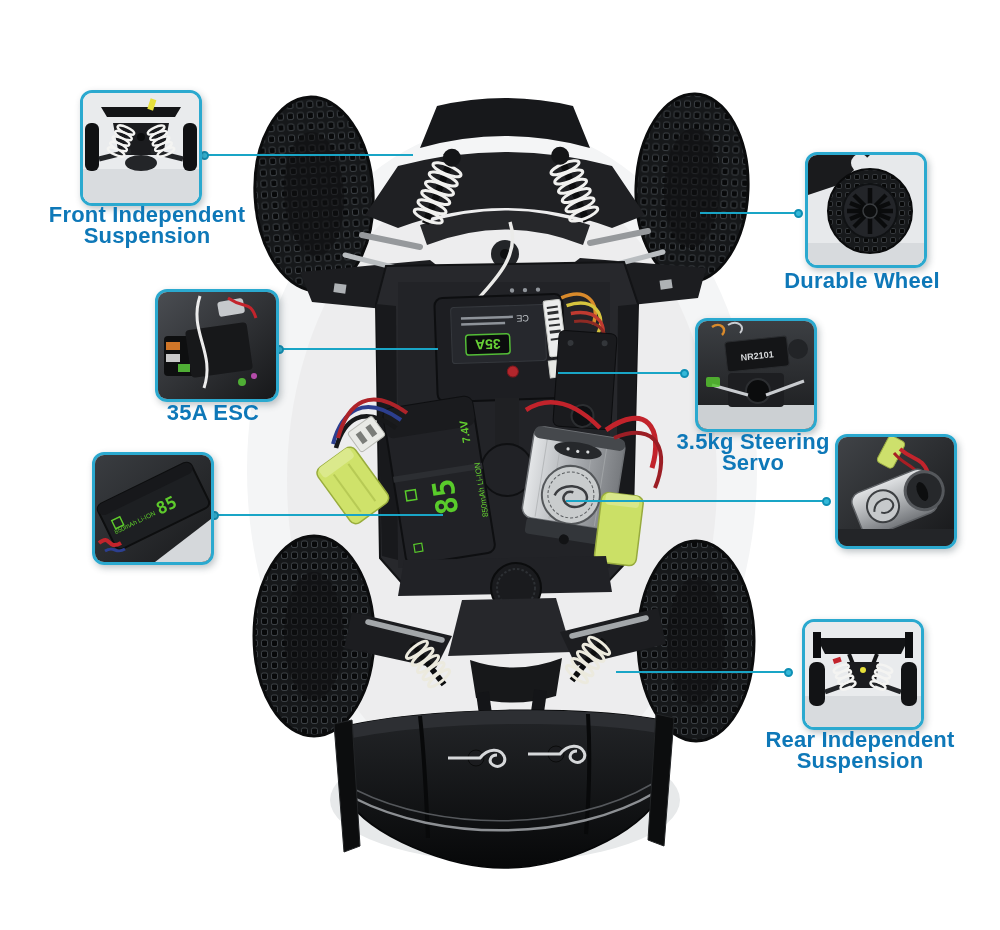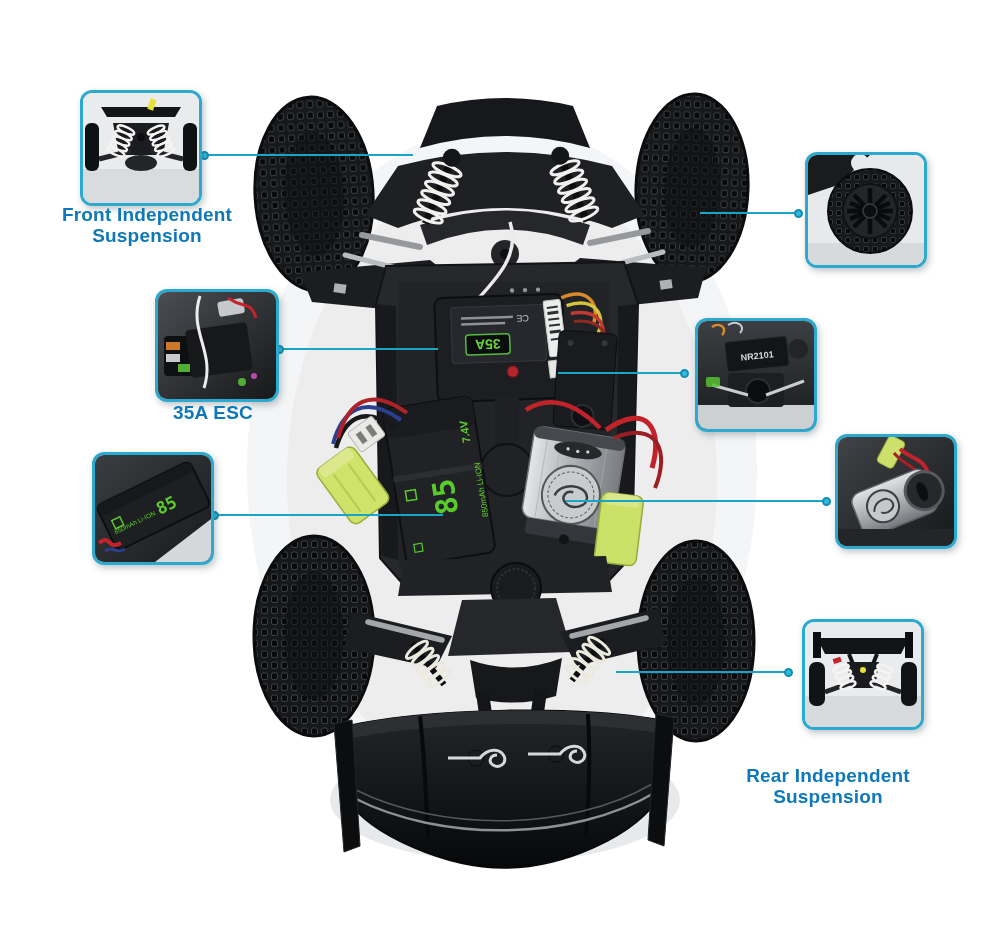--- a/index.html
+++ b/index.html
@@ -9,21 +9,21 @@
   }
   #stage svg { display:block; }
   .main-photo { position:absolute; left:0; top:0; width:1000px; height:930px; }
   .inset {
     position:absolute; border:3px solid #2ba9cf; border-radius:12px; overflow:hidden;
     background:linear-gradient(135deg,#eef0f2 0%,#d6dadd 100%);
     box-shadow:2px 3px 7px rgba(40,60,70,0.30);
   }
   .inset svg { width:100%; height:100%; }
   .callout-label {
-    position:absolute; color:#0e78b8; font-weight:bold; font-size:19px;
+    position:absolute; color:#0e78b8; font-weight:bold; font-size:22px;
     line-height:21px; text-align:center; letter-spacing:0.2px;
   }
   .lead { position:absolute; height:2px; background:#19a5c6; }
   .lead .dot {
     position:absolute; width:9px; height:9px; border-radius:50%;
     background:#35b9d9; border:2px solid #0f8fb4; box-sizing:border-box; top:-3.5px;
   }
   .dot.at-left  { left:-5px; }
   .dot.at-right { right:-5px; }
 </style>
@@ -344,20 +344,23 @@
         <line x1="62" y1="33" x2="62" y2="79"></line>
           <line x1="39" y1="56" x2="85" y2="56"></line>
         <line x1="46" y1="40" x2="78" y2="72"></line>
           <line x1="78" y1="40" x2="46" y2="72"></line>
         <line x1="42" y1="48" x2="82" y2="64"></line>
           <line x1="42" y1="64" x2="82" y2="48"></line>
       </g>
       <circle cx="62" cy="56" r="7" fill="#0c0d0e" stroke="#3a3d40" stroke-width="1.5"></circle>
     </svg>
   </div>
+  <div class="callout-label" style="left:752px; top:270px; width:220px;">
+    <span>Durable Wheel</span>
+  </div>
 
   <div class="inset" style="left:155px; top:289px; width:118px; height:107px;">
     <svg viewBox="0 0 118 107" preserveAspectRatio="none">
       <defs>
         <linearGradient id="i3g" x1="0" y1="0" x2="1" y2="1">
           <stop offset="0" stop-color="#4a4d52"></stop>
             <stop offset="1" stop-color="#17181a"></stop>
         </linearGradient>
       </defs>
       <rect width="118" height="107" fill="url(#i3g)"></rect>
@@ -393,20 +396,24 @@
         <rect x="28" y="18" width="62" height="30" rx="3" fill="#141517" stroke="#2a2c2f"></rect>
         <text x="59" y="38" font-size="9" font-weight="bold" fill="#d8dadc" text-anchor="middle">NR2101</text>
       </g>
       <rect x="30" y="52" width="56" height="34" rx="4" fill="#1d1e21"></rect>
       <circle cx="60" cy="70" r="12" fill="#0b0c0d" stroke="#2c2e31" stroke-width="2"></circle>
       <line x1="14" y1="64" x2="50" y2="74" stroke="#c9ccd0" stroke-width="3"></line>
       <line x1="68" y1="74" x2="106" y2="60" stroke="#c9ccd0" stroke-width="3"></line>
       <rect x="8" y="56" width="14" height="10" rx="2" fill="#55c22f" opacity="0.85"></rect>
       <circle cx="100" cy="28" r="10" fill="#222427"></circle>
     </svg>
+  </div>
+  <div class="callout-label" style="left:643px; top:431px; width:220px;">
+    <span>3.5kg Steering</span><br>
+    <span>Servo</span>
   </div>
 
   <div class="inset" style="left:92px; top:452px; width:116px; height:107px;">
     <svg viewBox="0 0 116 107" preserveAspectRatio="none">
       <defs>
         <linearGradient id="i5g" x1="0" y1="0" x2="1" y2="1">
           <stop offset="0" stop-color="#3a3d41"></stop>
             <stop offset="1" stop-color="#191a1c"></stop>
         </linearGradient>
       </defs>
@@ -475,18 +482,18 @@
       <g transform="translate(76 56) rotate(22)" stroke="#f4f4f2" stroke-width="2.4" fill="none">
         <ellipse cx="0" cy="-10" rx="8" ry="3"></ellipse>
           <ellipse cx="0" cy="-4" rx="8" ry="3"></ellipse>
         <ellipse cx="0" cy="2" rx="8" ry="3"></ellipse>
           <ellipse cx="0" cy="8" rx="8" ry="3"></ellipse>
       </g>
       <rect x="28" y="36" width="8" height="5" fill="#c3242c" transform="rotate(-18 32 38)"></rect>
       <circle cx="58" cy="48" r="3" fill="#e6e03a"></circle>
     </svg>
   </div>
-  <div class="callout-label" style="left:718px; top:729px; width:220px;margin-top:36px;">
+  <div class="callout-label" style="left:750px; top:729px; width:220px;">
     <span>Rear Independent</span><br>
     <span>Suspension</span>
   </div>
 
 </div>
 
 </body></html>

